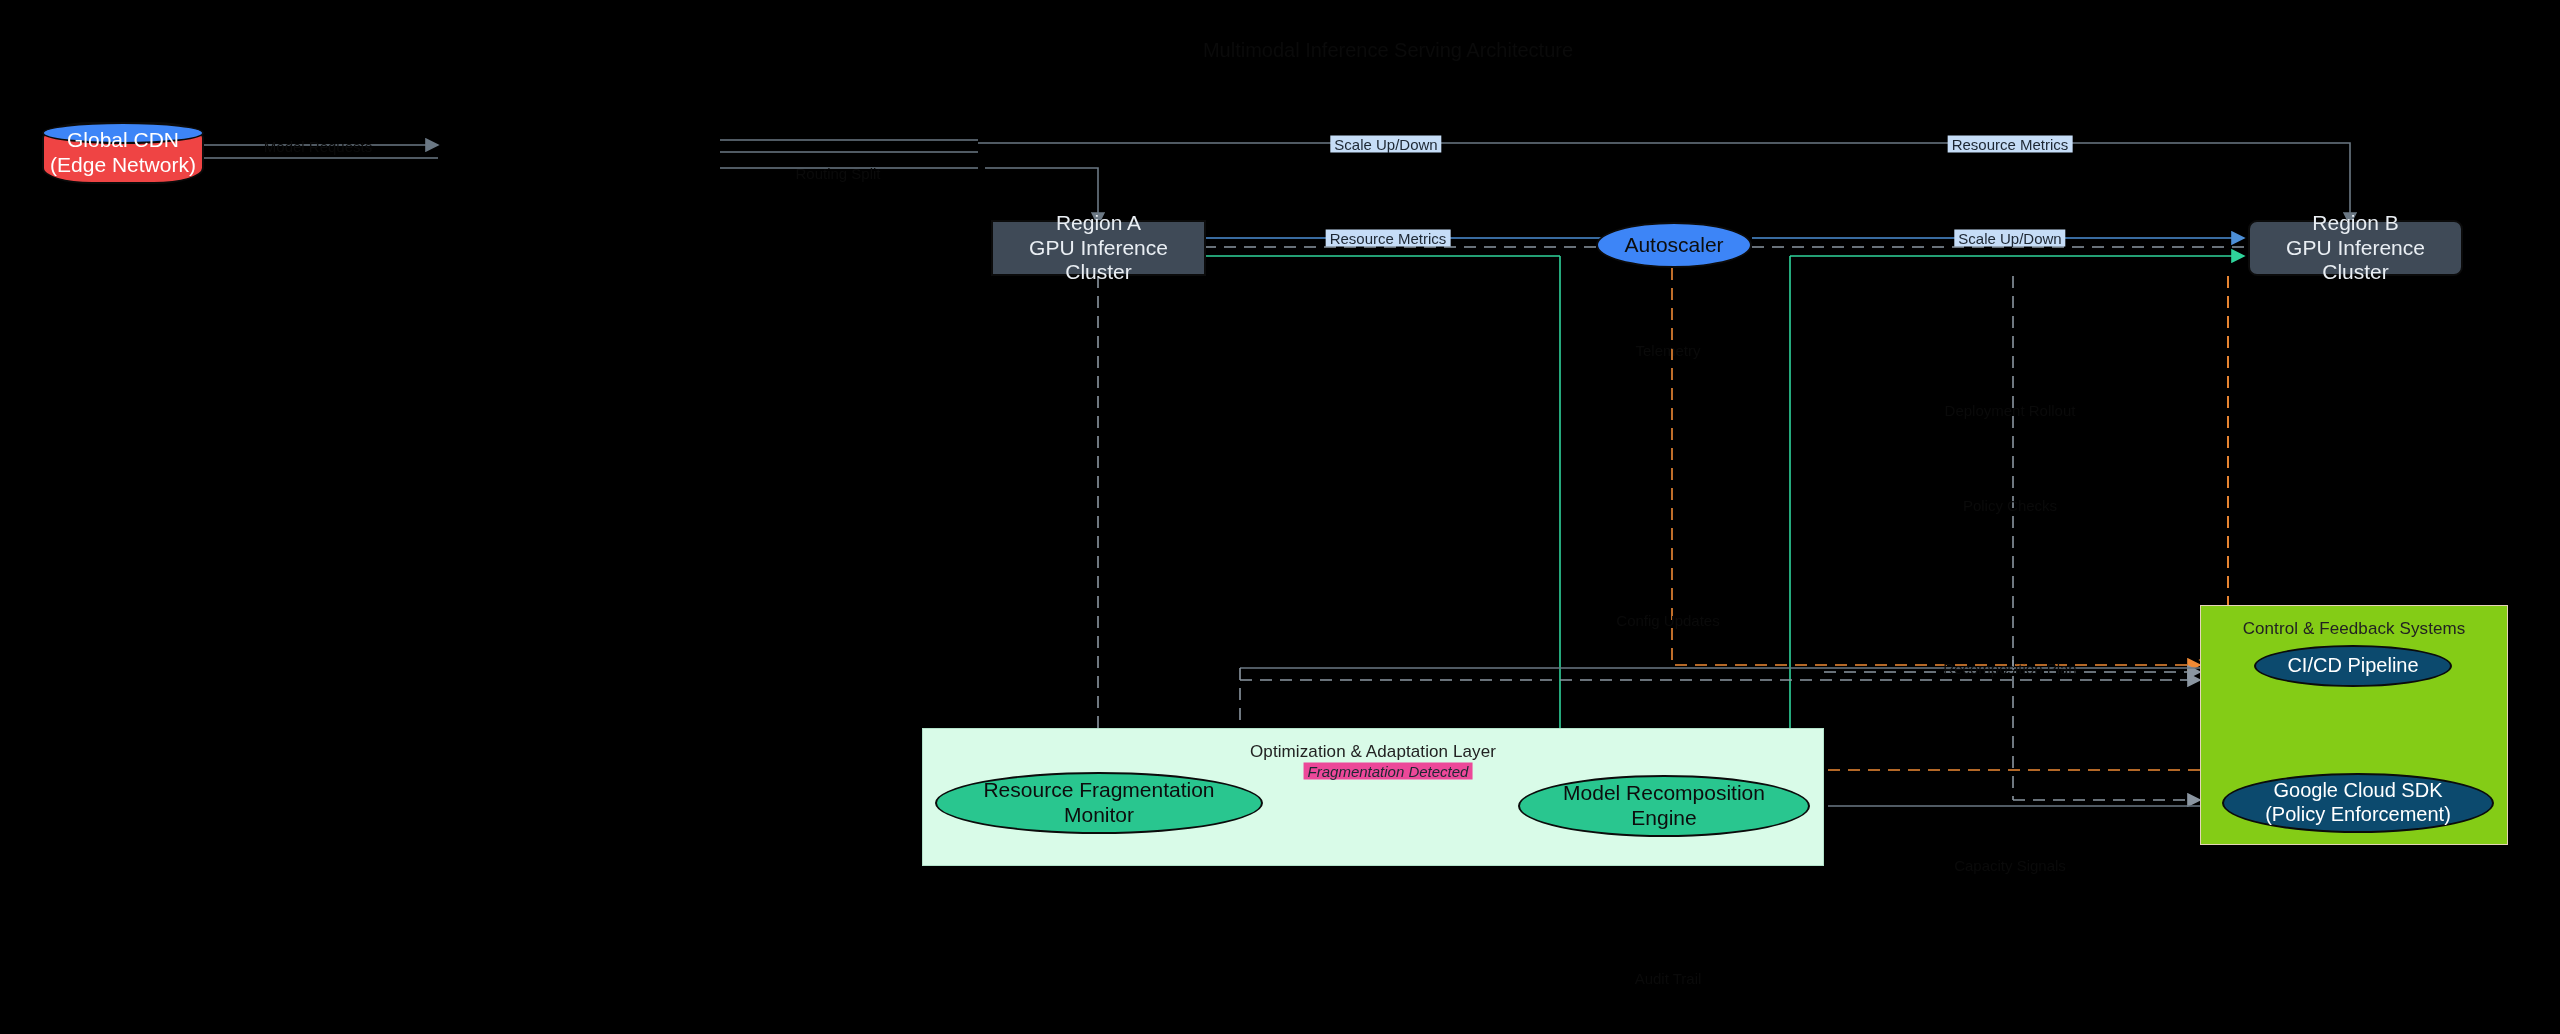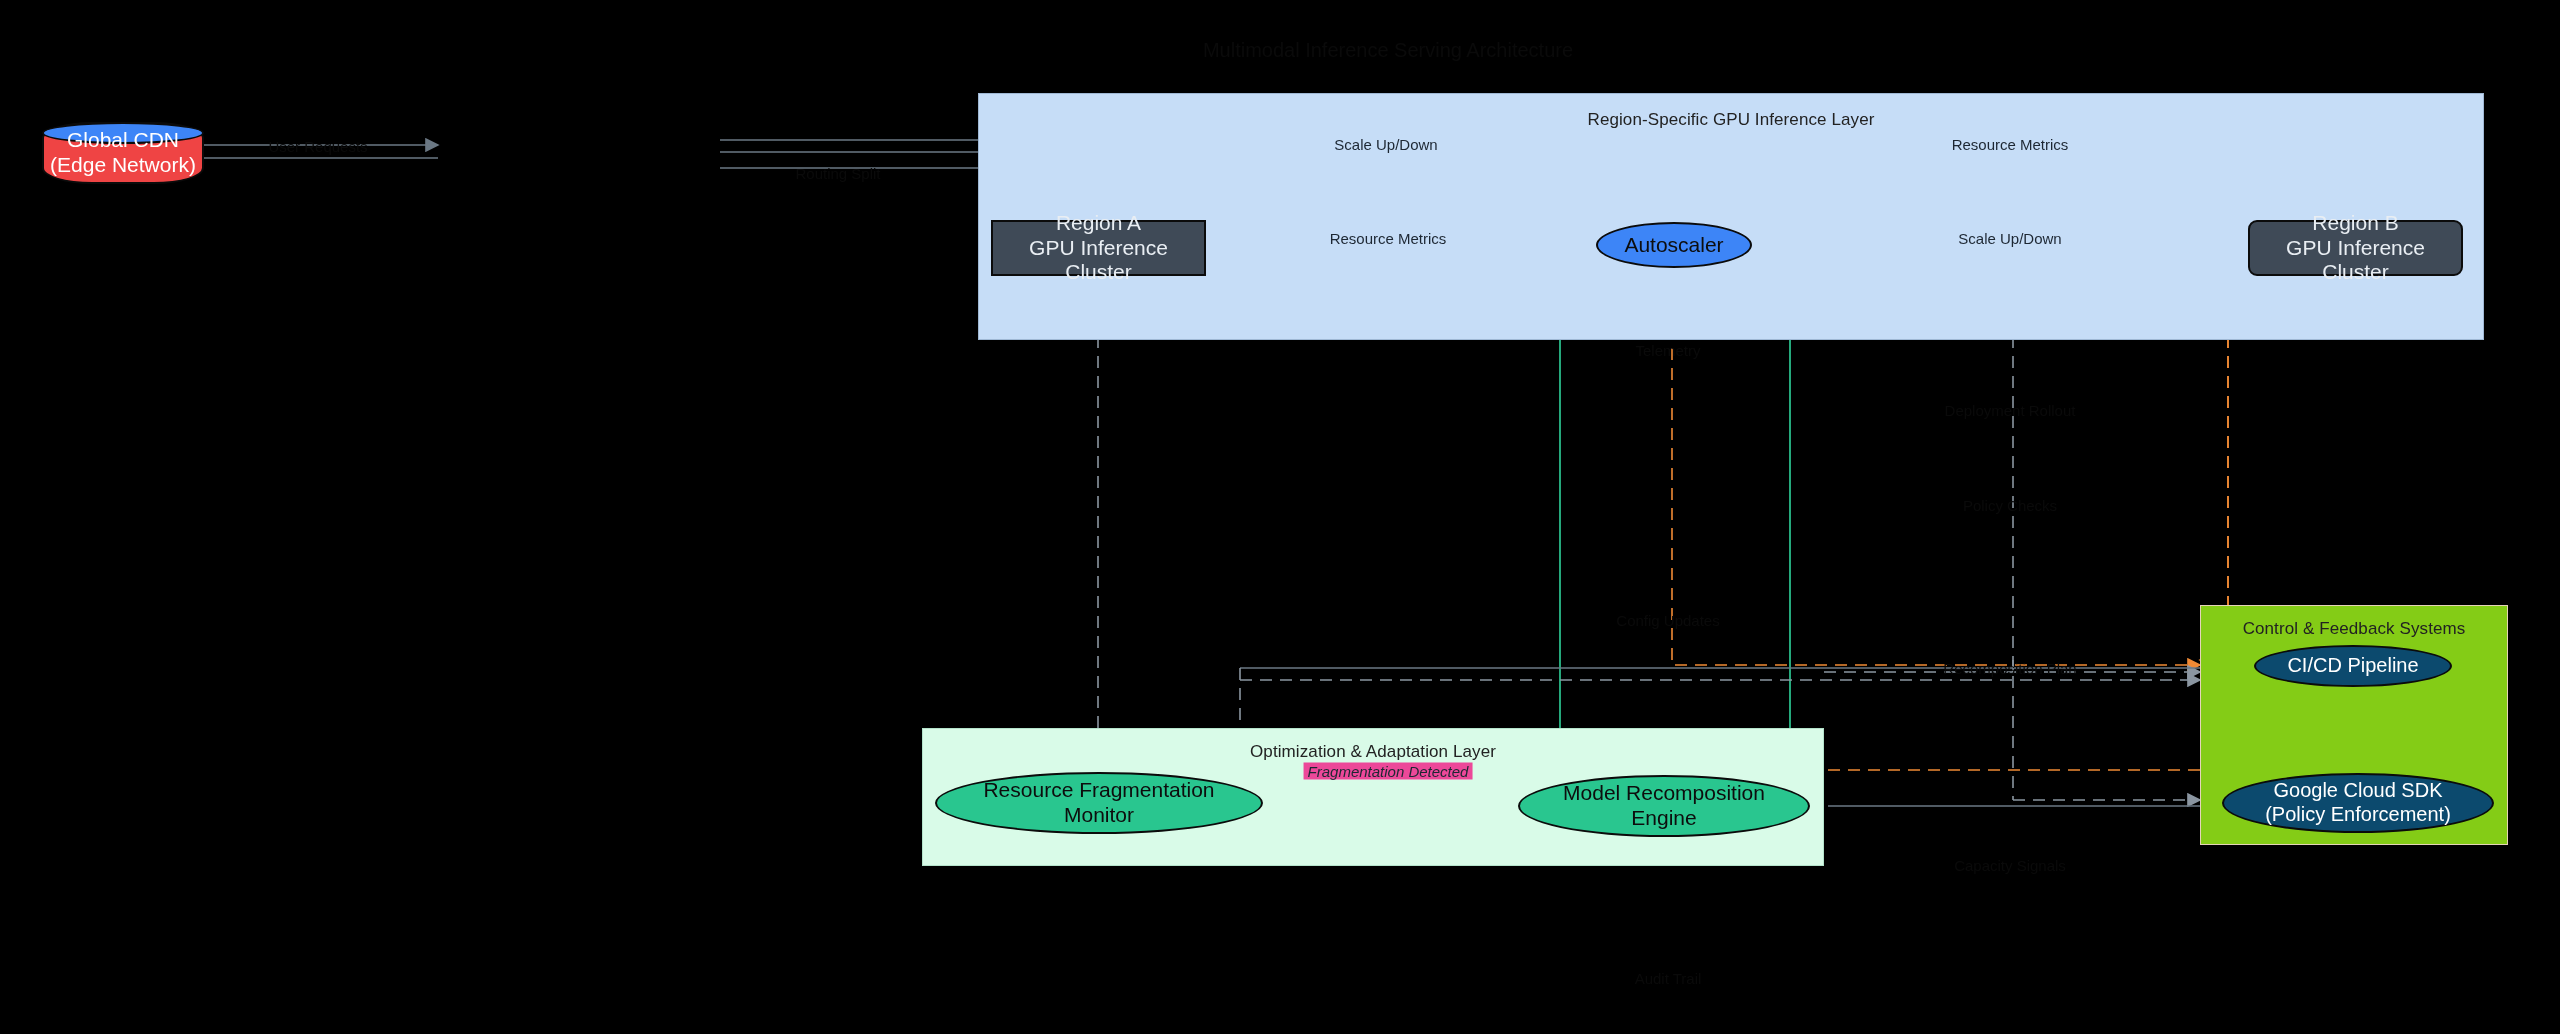--- a/index.html
+++ b/index.html
@@ -165,23 +165,20 @@
       <path d="M2013,660 L2013,680" stroke="#8b96a1" stroke-dasharray="12 8"></path>
 
       <path d="M1240,668 L2200,668" stroke="#6b7884"></path>
       <path d="M1828,806 L2200,806" stroke="#6b7884"></path>
 
       <path d="M1240,668 L1240,770" stroke="#8b96a1" stroke-dasharray="12 8"></path>
 
     </g>
   </svg>
 
-  <div class="subgraph" id="sg-region">
-    <div class="sg-title">Region-Specific GPU Inference Layer</div>
-  </div>
 
   <div class="subgraph" id="sg-opt">
     <div class="sg-title">Optimization &amp; Adaptation Layer</div>
   </div>
 
   <div class="subgraph" id="sg-ctrl">
     <div class="sg-title">Control &amp; Feedback Systems</div>
   </div>
 
   <div class="node cyl" style="left:42px;top:122px;width:162px;height:62px;">
@@ -218,21 +215,21 @@
     <span>CI/CD Pipeline</span>
   </div>
 
   <div class="node ellipse ell-orange" style="left:2222px;top:773px;width:272px;height:60px;font-size:20px;">
     <span>Google Cloud SDK
 (Policy Enforcement)</span>
   </div>
 
   <div class="title-main" style="left:1388px;top:50px;">Multimodal Inference Serving Architecture</div>
 
-  <div class="elabel on-dark" style="left:318px;top:146px;">User Requests</div>
+  <div class="elabel on-dark" style="left:318px;top:146px;">Model Requests</div>
 
   <div class="elabel on-dark" style="left:838px;top:173px;">Routing Split</div>
 
   <div class="elabel on-blue" style="left:1386px;top:144px;">Scale Up/Down</div>
 
   <div class="elabel on-blue" style="left:2010px;top:144px;">Resource Metrics</div>
 
   <div class="elabel on-blue" style="left:1388px;top:238px;">Resource Metrics</div>
 
   <div class="elabel on-blue" style="left:2010px;top:238px;">Scale Up/Down</div>

